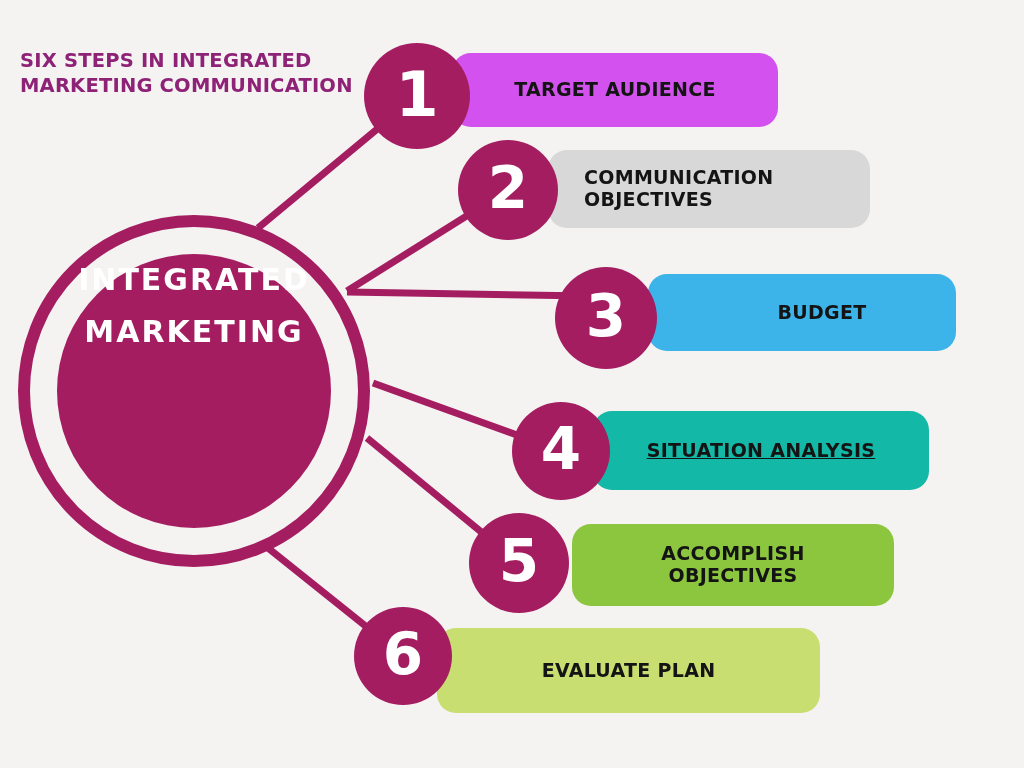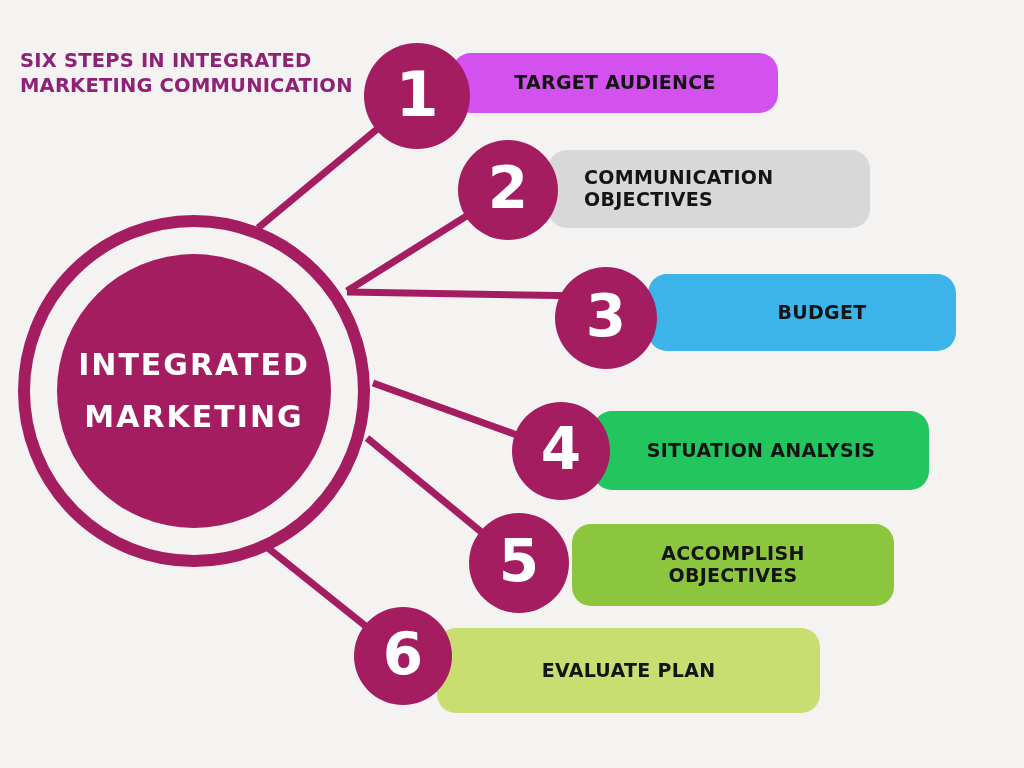--- a/index.html
+++ b/index.html
@@ -15,33 +15,33 @@
   
   .title{
     position:absolute;left:20px;top:48px;width:345px;
     font-size:19.5px;font-weight:700;line-height:1.3;letter-spacing:.2px;
     color:var(--title-color,#8e2276);margin:0;
   }
   
   .center-circle{
     position:absolute;left:57px;top:254px;width:274px;height:274px;border-radius:50%;
     background:var(--magenta,#a51d61);
-    display:flex;align-items:center;justify-content:center;text-align:center;
+    display:flex;justify-content:center;text-align:center;
   }
   .center-circle span{
     color:var(--center-text,#fff);font-size:30px;font-weight:700;
     letter-spacing:2px;line-height:1.72;width:252px;
   }
   
   .pill{
     position:absolute;border-radius:19px;display:flex;align-items:center;
     color:var(--label-color,#141414);font-weight:800;font-size:19px;letter-spacing:.3px;
     line-height:1.15;
   }
-  .pill-1{left:452px;top:53px;width:326px;height:60px;justify-content:center;text-align:center;}
+  .pill-1{left:452px;top:53px;width:326px;height:74px;justify-content:center;text-align:center;}
   .pill-2{left:548px;top:150px;width:322px;height:78px;padding-left:36px;box-sizing:border-box;}
   .pill-2 span{width:210px;text-align:left;}
   .pill-3{left:648px;top:274px;width:308px;height:77px;padding-left:40px;box-sizing:border-box;}
   .pill-4{left:593px;top:411px;width:336px;height:79px;justify-content:center;text-align:center;}
   .pill-5{left:572px;top:524px;width:322px;height:82px;justify-content:center;text-align:center;}
   .pill-5 span{width:170px;}
   .pill-6{left:437px;top:628px;width:383px;height:85px;justify-content:center;text-align:left;}
   
   .badge{
     position:absolute;border-radius:50%;background:var(--magenta,#a51d61);
@@ -79,21 +79,21 @@
 
   <div class="pill pill-1" style="background: rgb(211, 81, 238);">
     <span>TARGET AUDIENCE</span>
   </div>
   <div class="pill pill-2" style="background: rgb(216, 216, 216);">
     <span>COMMUNICATION OBJECTIVES</span>
   </div>
   <div class="pill pill-3" style="background: rgb(61, 180, 233); justify-content: center;">
     <span>BUDGET</span>
   </div>
-  <div class="pill pill-4" style="background: #22c55e;">
+  <div class="pill pill-4" style="background: #14b8a6; text-decoration: underline;">
     <span>SITUATION ANALYSIS</span>
   </div>
   <div class="pill pill-5" style="background: rgb(140, 198, 62);">
     <span>ACCOMPLISH OBJECTIVES</span>
   </div>
   <div class="pill pill-6" style="background: rgb(201, 222, 112);">
     <span>EVALUATE PLAN</span>
   </div>
 
   <div class="badge badge-1">

